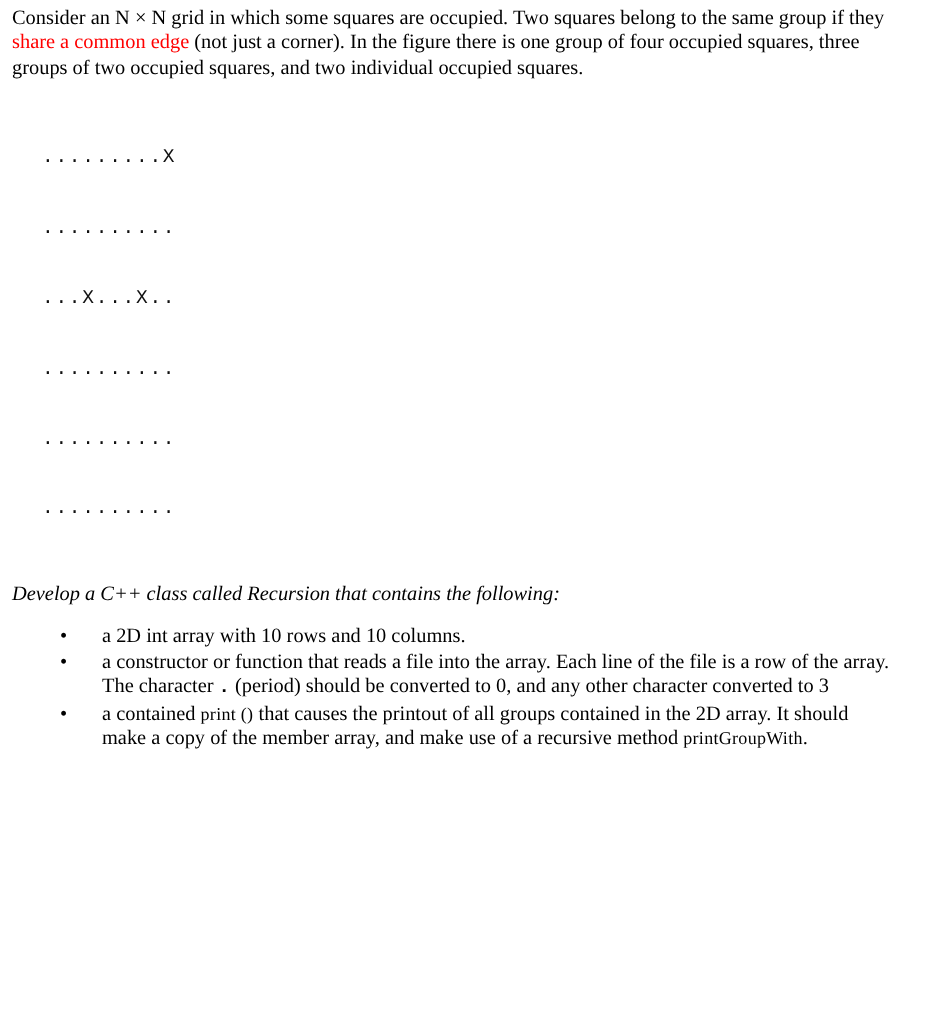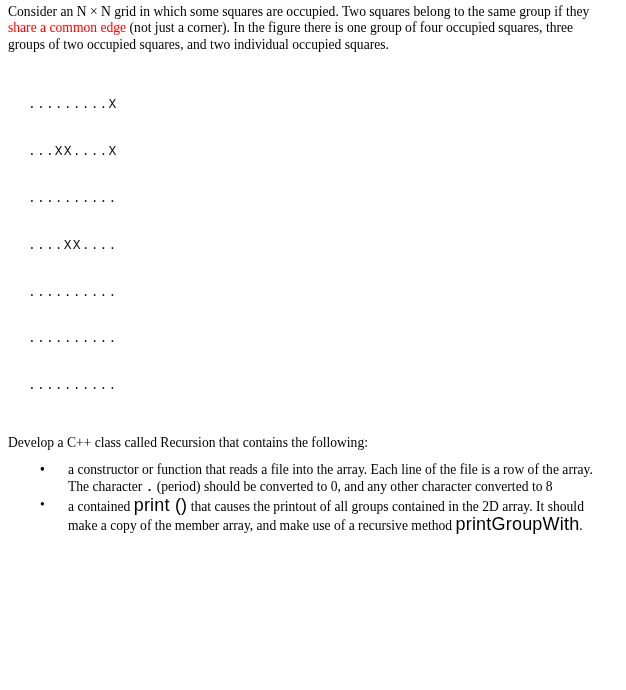--- a/index.html
+++ b/index.html
@@ -33,22 +33,22 @@
     margin: 0;
   }
   .intro {
     margin: 0 0 0 0;
     padding: 0 2px 0 2px;
   }
   .red {
     color: #ff0000;
   }
   .mono-inline {
-    font-family: Liberation Sans, sans-serif;
-    font-size: 18px;
+    font-family: Liberation Serif, serif;
+    font-size: 12px;
     letter-spacing: 0.2px;
   }
   .period-char {
     font-family: "Liberation Mono", "DejaVu Sans Mono", monospace;
     font-weight: bold;
     font-size: 12.6px;
   }
 
   
   .grid-block {
@@ -62,20 +62,21 @@
     color: #111111;
   }
   .grid-row {
     white-space: pre;
   }
 
   
   .develop-line {
     margin: 10px 0 0 0;
     padding: 0 2px;
+    font-style: italic;
   }
 
   
   ul.reqs {
     margin: 11px 0 0 0;
     padding: 0 0 0 0;
     list-style: none;
   }
   ul.reqs > li {
     position: relative;
@@ -96,38 +97,37 @@
 </style>
 </head>
 <body>
 
 <div class="page">
 
   <p class="prose intro"><span>Consider an N × N grid in which some squares are occupied. Two squares belong to the same group if they </span><span class="red">share a common edge</span><span> (not just a corner). In the figure there is one group of four occupied squares, three groups of two occupied squares, and two individual occupied squares.</span></p>
 
   <div class="grid-block">
     <div class="grid-row">.........X</div>
-    <div class="grid-row">...XX....X</div>
     <div class="grid-row">..........</div>
-    <div class="grid-row">....XX....</div>
+    <div class="grid-row">...X...X..</div>
     <div class="grid-row">..........</div>
     <div class="grid-row">..........</div>
     <div class="grid-row">..........</div>
   </div>
 
   <p class="prose develop-line">Develop a C++ class called Recursion that contains the following:</p>
 
   <ul class="reqs prose">
 
     <li>
-      <span class="bullet">•</span>
+      <span class="bullet">•</span><span>a 2D int array with 10 rows and 10 columns.</span>
     </li>
 
     <li>
-      <span class="bullet">•</span><span>a constructor or function that reads a file into the array. Each line of the file is a row of the array. The character </span><span class="period-char">.</span><span> (period) should be converted to 0, and any other character converted to 8</span>
+      <span class="bullet">•</span><span>a constructor or function that reads a file into the array. Each line of the file is a row of the array. The character </span><span class="period-char">.</span><span> (period) should be converted to 0, and any other character converted to 3</span>
     </li>
 
     <li>
       <span class="bullet">•</span><span>a contained </span><span class="mono-inline">print ()</span><span> that causes the printout of all groups contained in the 2D array. It should make a copy of the member array, and make use of a recursive method </span><span class="mono-inline">printGroupWith</span><span>.</span>
     </li>
 
   </ul>
 
 </div>
 

